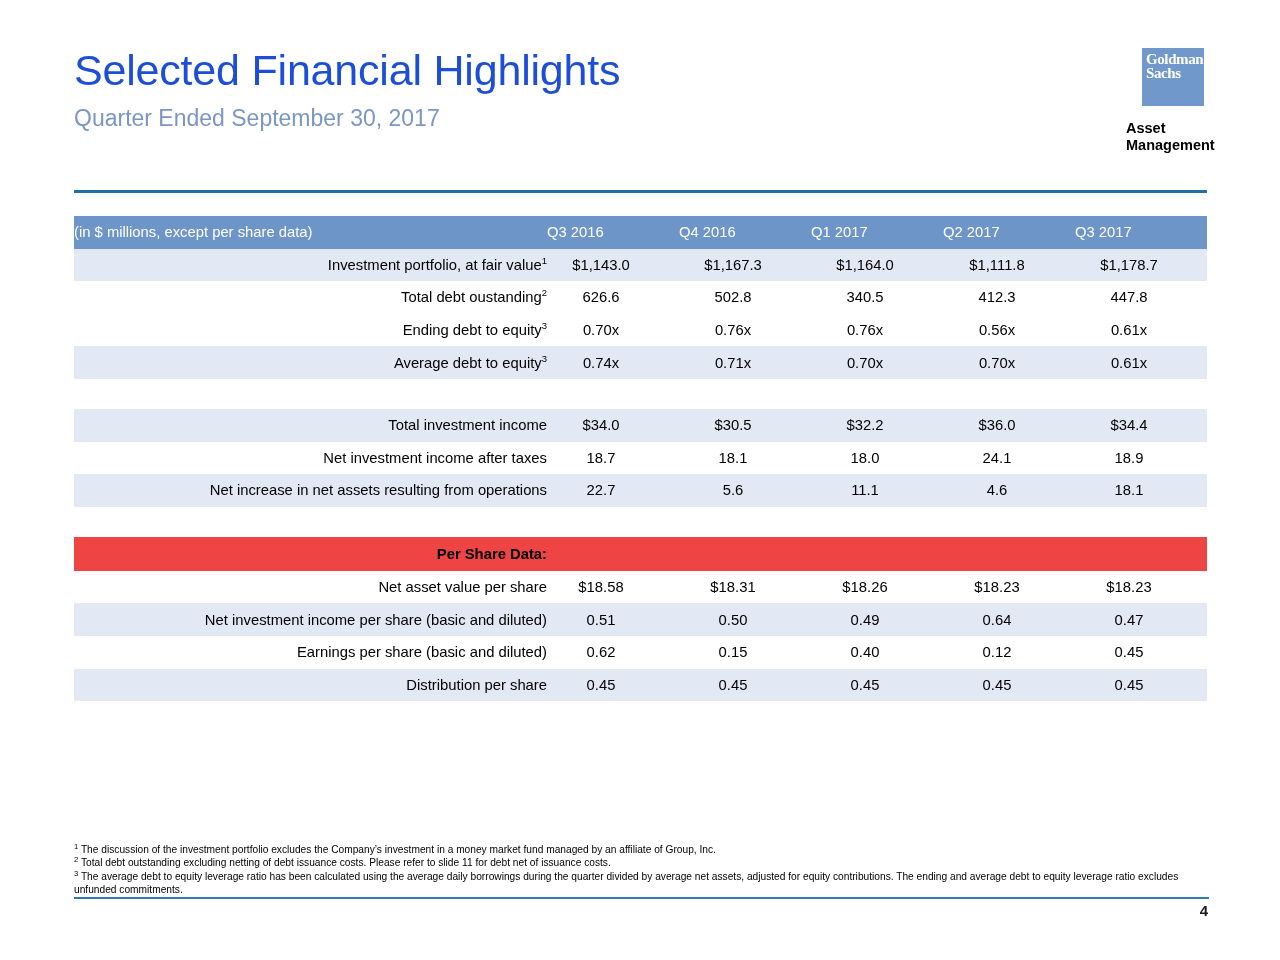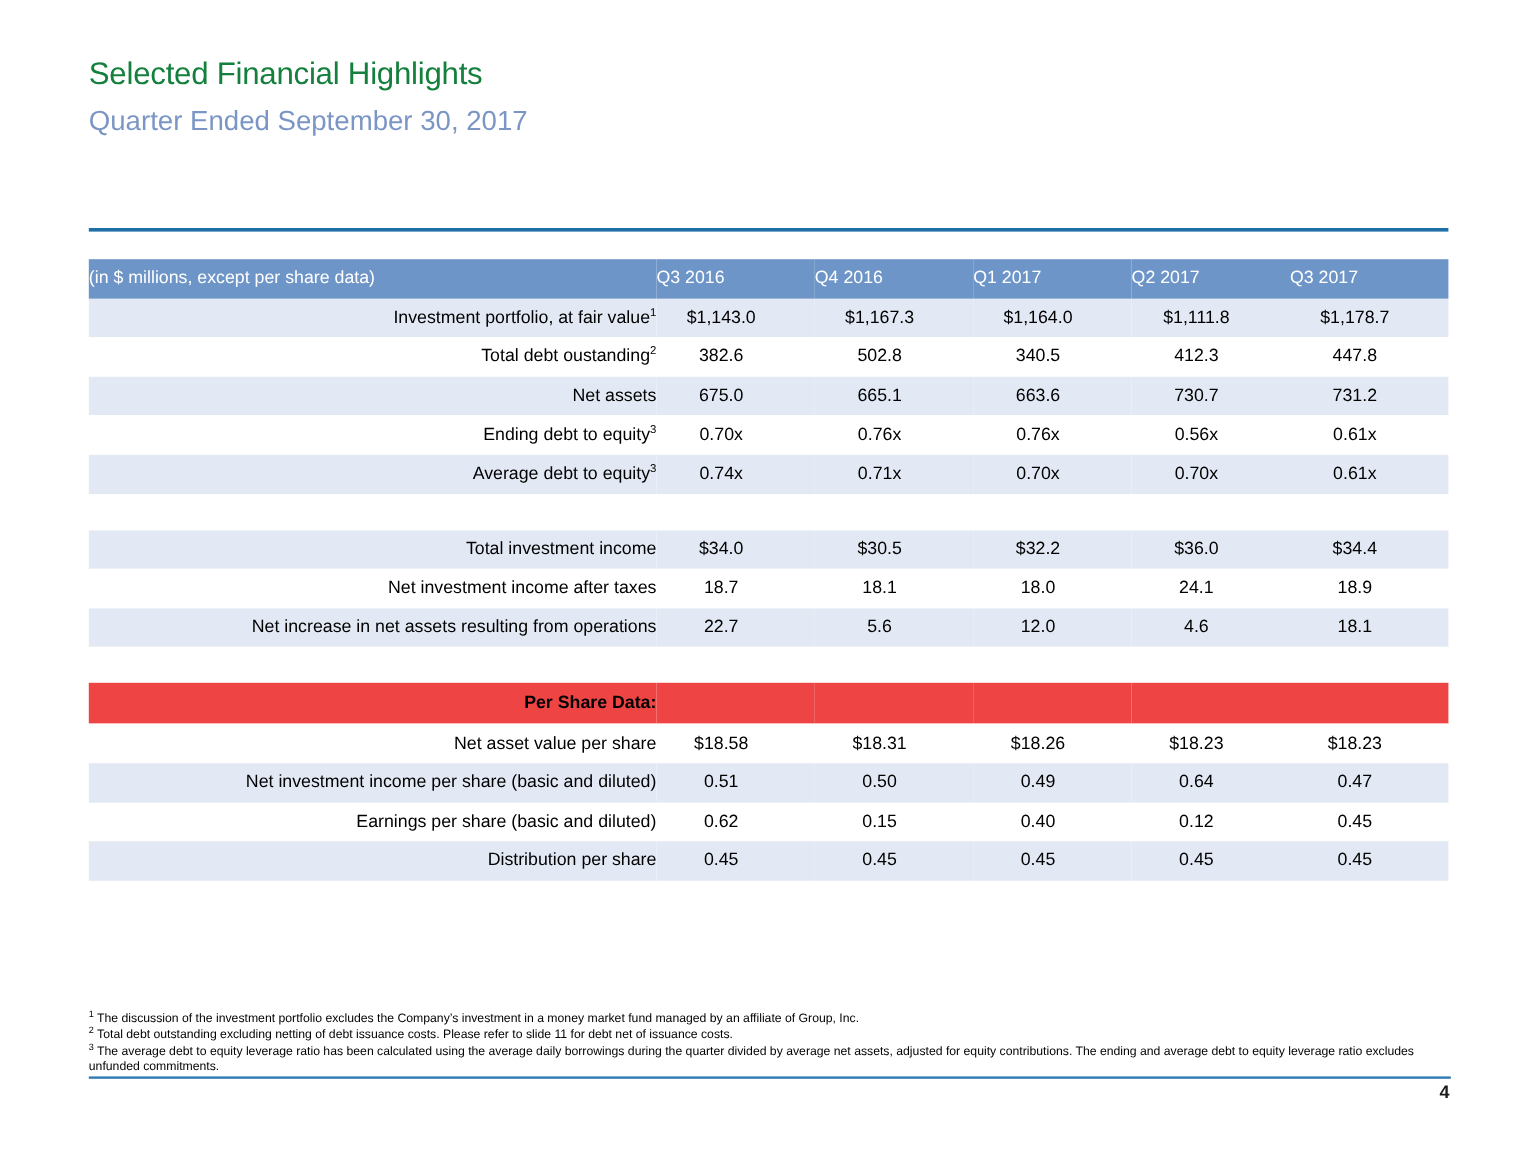--- a/index.html
+++ b/index.html
@@ -23,23 +23,23 @@
   }
 
   
   .header {
     position: absolute;
     left: 74px;
     top: 48px;
     width: 1010px;
   }
   .slide-title {
-    font-size: 26px;
+    font-size: 43px;
     font-weight: normal;
-    color: #15803d;
+    color: #1d4ed8;
     letter-spacing: -0.2px;
     line-height: 1.05;
     margin: 0;
     white-space: nowrap;
   }
   .slide-subtitle {
     font-size: 23px;
     font-weight: normal;
     color: #7B96C4;
     margin: 13px 0 0 0;
@@ -203,20 +203,32 @@
 </head>
 <body>
 
 <div class="slide">
 
   <div class="header">
     <h1 class="slide-title">Selected Financial Highlights</h1>
     <div class="slide-subtitle">Quarter Ended September 30, 2017</div>
   </div>
 
+  <div class="logo-block">
+    <div class="logo-mark">
+      <div class="logo-mark-text">
+        <div>Goldman</div>
+        <div>Sachs</div>
+      </div>
+    </div>
+    <div class="logo-caption">
+      <div>Asset</div>
+      <div>Management</div>
+    </div>
+  </div>
 
   <div class="top-rule"></div>
 
   <div class="table-wrap">
     <table class="fin">
       <colgroup>
         <col class="c-label">
         <col class="c-num">
         <col class="c-num">
         <col class="c-num">
@@ -238,33 +250,25 @@
         <tr class="shade">
           <td class="lab"><span>Investment portfolio, at fair value</span><sup>1</sup></td>
           <td class="num">$1,143.0</td>
           <td class="num">$1,167.3</td>
           <td class="num">$1,164.0</td>
           <td class="num">$1,111.8</td>
           <td class="num">$1,178.7</td>
         </tr>
         <tr class="plain">
           <td class="lab"><span>Total debt oustanding</span><sup>2</sup></td>
-          <td class="num">382.6</td>
+          <td class="num">626.6</td>
           <td class="num">502.8</td>
           <td class="num">340.5</td>
           <td class="num">412.3</td>
           <td class="num">447.8</td>
-        </tr>
-        <tr class="shade">
-          <td class="lab"><span>Net assets</span><sup></sup></td>
-          <td class="num">675.0</td>
-          <td class="num">665.1</td>
-          <td class="num">663.6</td>
-          <td class="num">730.7</td>
-          <td class="num">731.2</td>
         </tr>
         <tr class="plain">
           <td class="lab"><span>Ending debt to equity</span><sup>3</sup></td>
           <td class="num">0.70x</td>
           <td class="num">0.76x</td>
           <td class="num">0.76x</td>
           <td class="num">0.56x</td>
           <td class="num">0.61x</td>
         </tr>
         <tr class="shade">
@@ -298,21 +302,21 @@
           <td class="num">18.7</td>
           <td class="num">18.1</td>
           <td class="num">18.0</td>
           <td class="num">24.1</td>
           <td class="num">18.9</td>
         </tr>
         <tr class="shade">
           <td class="lab"><span>Net increase in net assets resulting from operations</span><sup></sup></td>
           <td class="num">22.7</td>
           <td class="num">5.6</td>
-          <td class="num">12.0</td>
+          <td class="num">11.1</td>
           <td class="num">4.6</td>
           <td class="num">18.1</td>
         </tr>
 
         <tr class="spacer">
           <td></td>
             <td></td>
             <td></td>
           <td></td>
             <td></td>

